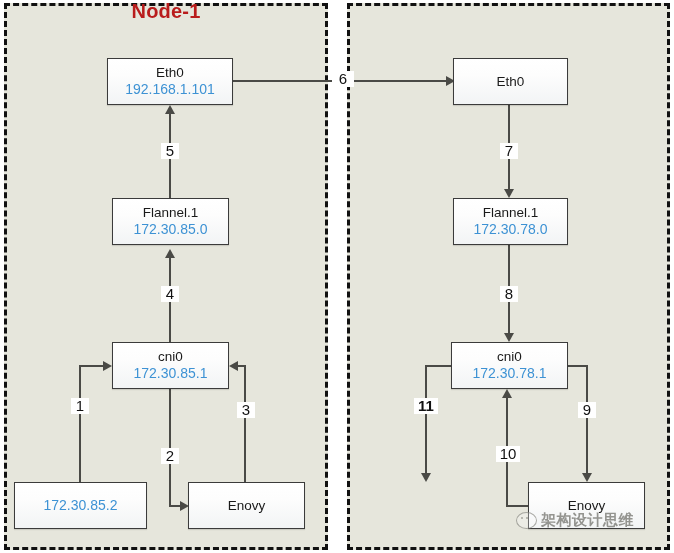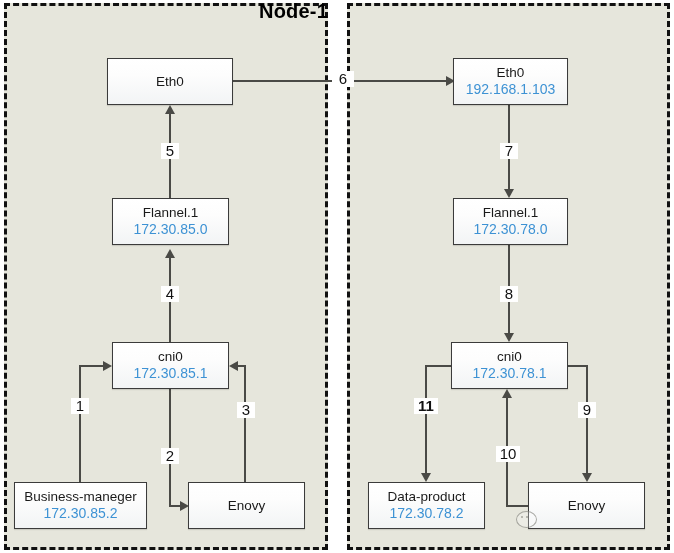--- a/index.html
+++ b/index.html
@@ -21,25 +21,25 @@
     background: #e6e6dc;
     border: 3px dashed #111111;
     box-sizing: border-box;
   }
   #node1-box { left: 4px;   top: 3px; width: 324px; height: 547px; }
   #node2-box { left: 347px; top: 3px; width: 323px; height: 547px; }
 
   .node-title {
     position: absolute;
     width: 100%;
-    text-align: right;
+    text-align: center;
     top: 16px;
     font-size: 20px;
     font-weight: bold;
-    color: #000000;
+    color: #b91c1c;
     letter-spacing: 0.2px;
   }
 
   
   .dev {
     position: absolute;
     box-sizing: border-box;
     border: 1px solid #3b3b3b;
     background: linear-gradient(to bottom, #ffffff 0%, #fdfdfd 35%, #f2f4f5 100%);
     display: flex;
@@ -132,34 +132,34 @@
 </head>
 <body>
 
 <div id="canvas">
 
   <div class="node-box" id="node1-box"></div>
   <div class="node-title" style="left:4px; top:0; width:324px;">Node-1</div>
 
   <div class="dev" style="left:107px; top:58px; width:126px; height:47px;">
     <span class="name">Eth0</span>
+    <span class="ip">192.168.1.101</span>
   </div>
 
   <div class="dev" style="left:112px; top:198px; width:117px; height:47px;">
     <span class="name">Flannel.1</span>
     <span class="ip">172.30.85.0</span>
   </div>
 
   <div class="dev" style="left:112px; top:342px; width:117px; height:47px;">
     <span class="name">cni0</span>
     <span class="ip">172.30.85.1</span>
   </div>
 
   <div class="dev" style="left:14px; top:482px; width:133px; height:47px;">
-    <span class="name">Business-maneger</span>
     <span class="ip">172.30.85.2</span>
   </div>
 
   <div class="dev" style="left:188px; top:482px; width:117px; height:47px;">
     <span class="name">Enovy</span>
   </div>
 
   <div class="ln v" style="left:169px; top:114px; height:84px;"></div>
   <div class="arrow up" style="left:165px; top:105px;"></div>
   <div class="lbl" style="left:161px; top:143px; width:16px;">5</div>
@@ -185,37 +185,32 @@
 
   <div class="ln h" style="left:233px; top:80px; width:99px;"></div>
   <div class="ln h" style="left:352px; top:80px; width:95px;"></div>
   <div class="arrow right" style="left:446px; top:76px;"></div>
   <div class="lbl" style="left:332px; top:71px; width:20px;">6</div>
 
   <div class="node-box" id="node2-box"></div>
 
   <div class="dev" style="left:453px; top:58px; width:115px; height:47px;">
     <span class="name">Eth0</span>
-    <span class="ip">192.168.1.103</span>
   </div>
 
   <div class="dev" style="left:453px; top:198px; width:115px; height:47px;">
     <span class="name">Flannel.1</span>
     <span class="ip">172.30.78.0</span>
   </div>
 
   <div class="dev" style="left:451px; top:342px; width:117px; height:47px;">
     <span class="name">cni0</span>
     <span class="ip">172.30.78.1</span>
   </div>
 
-  <div class="dev" style="left:368px; top:482px; width:117px; height:47px;">
-    <span class="name">Data-product</span>
-    <span class="ip">172.30.78.2</span>
-  </div>
 
   <div class="dev" style="left:528px; top:482px; width:117px; height:47px;">
     <span class="name">Enovy</span>
   </div>
 
   <div class="ln v" style="left:508px; top:105px; height:84px;"></div>
   <div class="arrow down" style="left:504px; top:189px;"></div>
   <div class="lbl" style="left:500px; top:143px; width:16px;">7</div>
 
   <div class="ln v" style="left:508px; top:245px; height:88px;"></div>
@@ -232,15 +227,16 @@
   <div class="arrow down" style="left:582px; top:473px;"></div>
   <div class="lbl" style="left:578px; top:402px; width:16px;">9</div>
 
   <div class="ln h" style="left:506px; top:505px; width:24px;"></div>
   <div class="ln v" style="left:506px; top:398px; height:108px;"></div>
   <div class="arrow up" style="left:502px; top:389px;"></div>
   <div class="lbl" style="left:496px; top:446px; width:22px;text-align:center;">10</div>
 
   <div id="watermark">
     <span class="wm-logo"></span>
+    <span class="wm-text">架构设计思维</span>
   </div>
 
 </div>
 
 </body></html>

